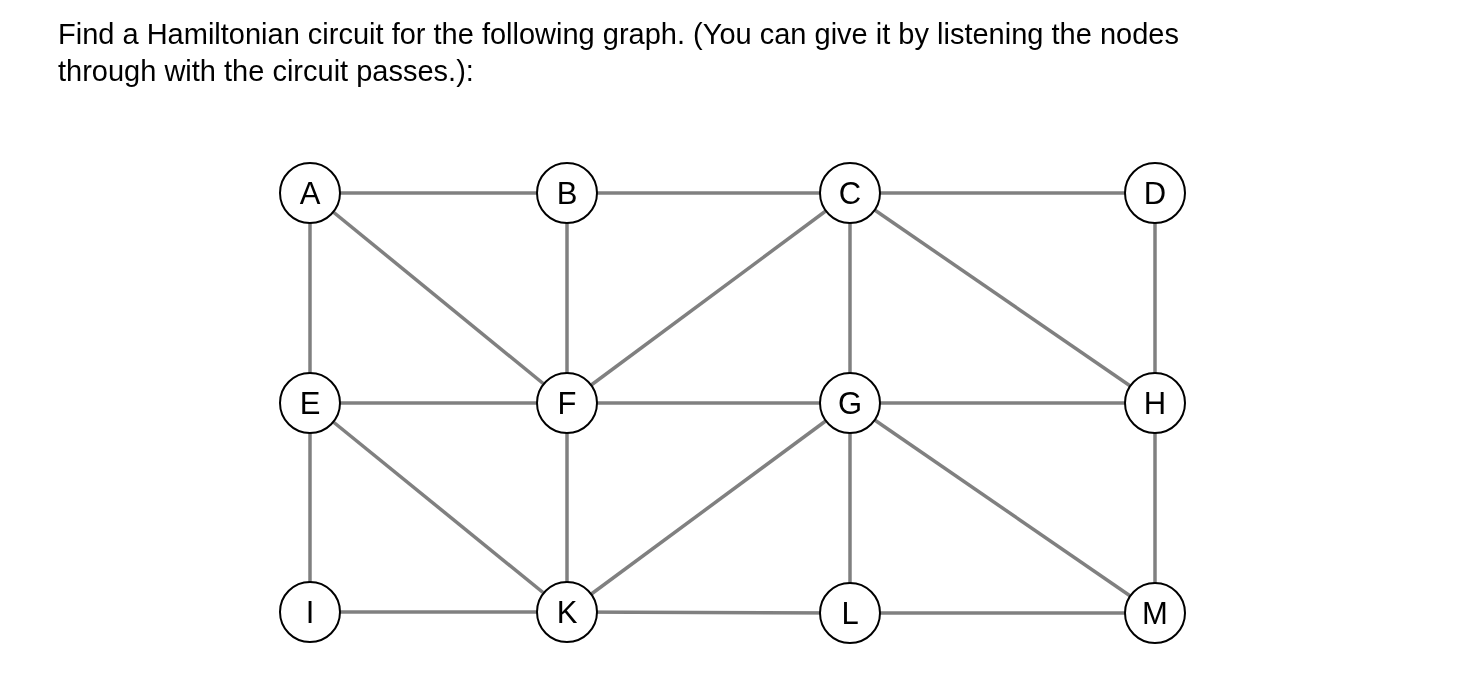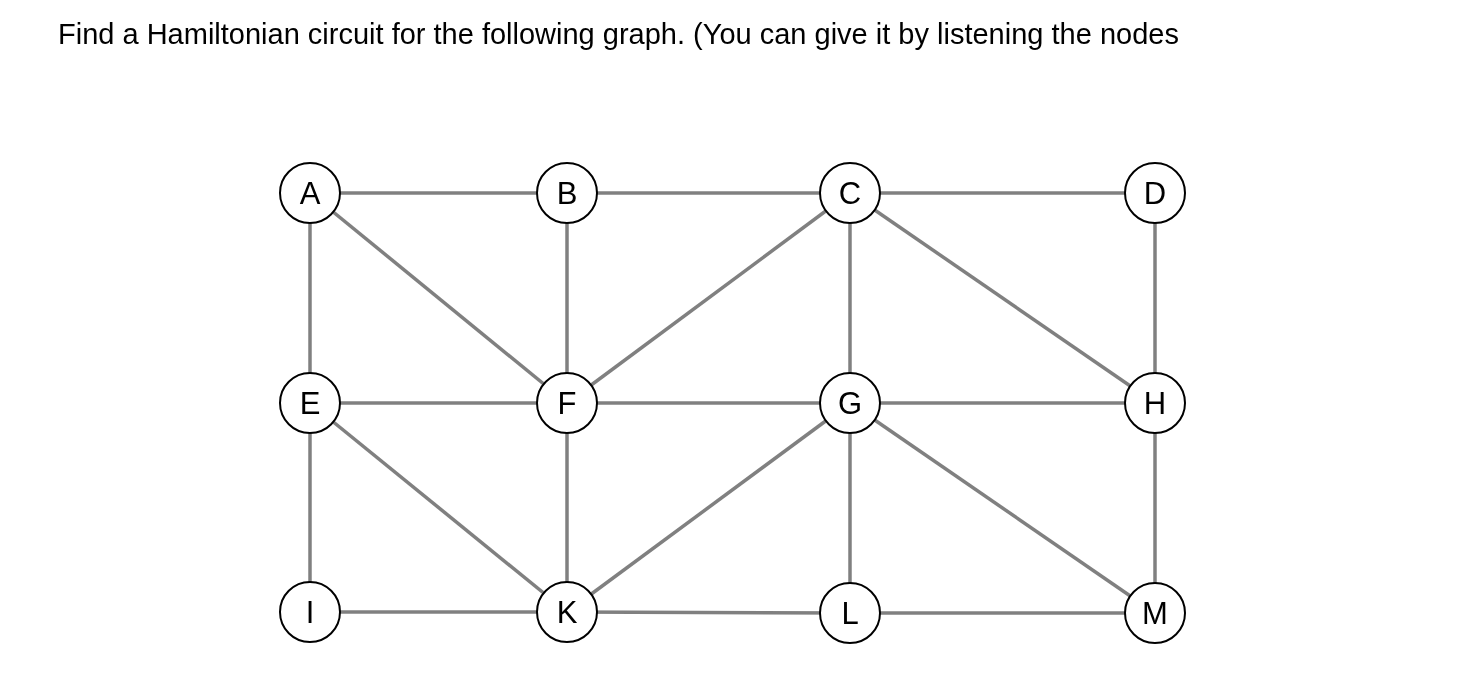--- a/index.html
+++ b/index.html
@@ -34,20 +34,21 @@
     top: 0;
     width: 1458px;
     height: 686px;
   }
 </style>
 </head>
 <body>
 
 <div class="question">
   <div class="line">Find a Hamiltonian circuit for the following graph. (You can give it by listening the nodes</div>
+  <div class="line">through with the circuit passes.):</div>
 </div>
 
 <svg class="graph" viewBox="0 0 1458 686" xmlns="http://www.w3.org/2000/svg">
   <g id="edges-layer">
       <line x1="310" y1="193" x2="567" y2="193" stroke="#808080" stroke-width="3.5"></line>
       <line x1="567" y1="193" x2="850" y2="193" stroke="#808080" stroke-width="3.5"></line>
       <line x1="850" y1="193" x2="1155" y2="193" stroke="#808080" stroke-width="3.5"></line>
       <line x1="310" y1="403" x2="567" y2="403" stroke="#808080" stroke-width="3.5"></line>
       <line x1="567" y1="403" x2="850" y2="403" stroke="#808080" stroke-width="3.5"></line>
       <line x1="850" y1="403" x2="1155" y2="403" stroke="#808080" stroke-width="3.5"></line>

